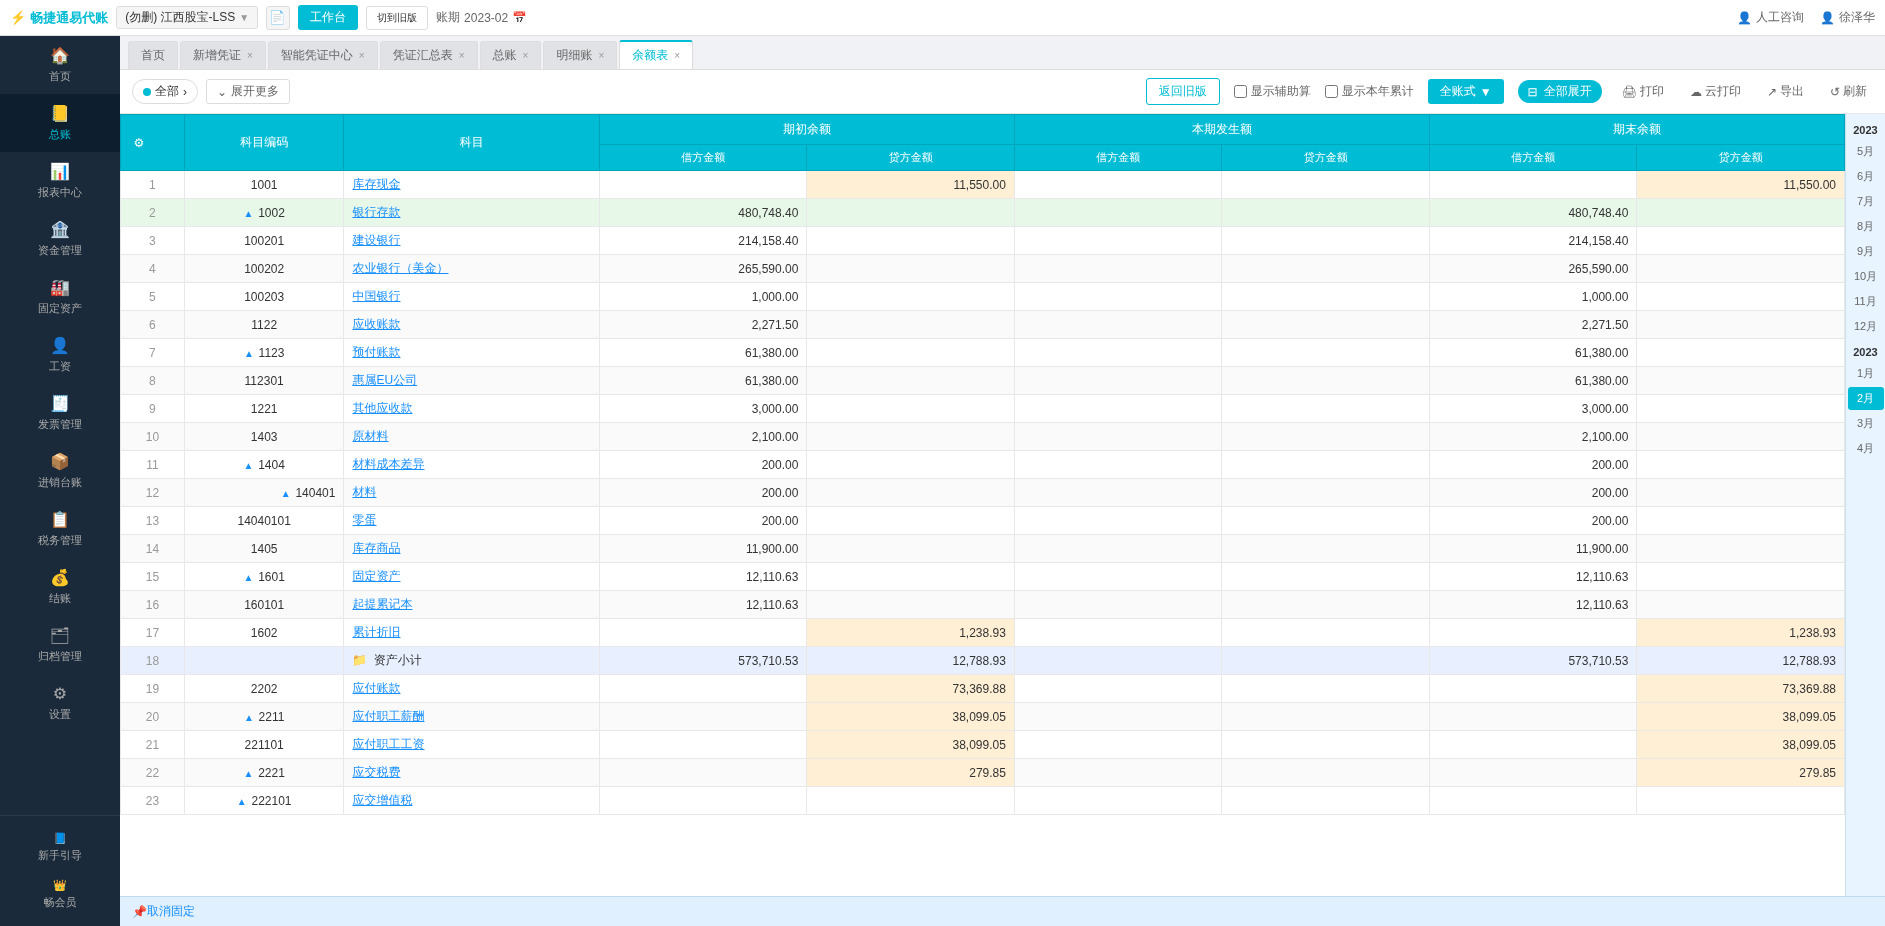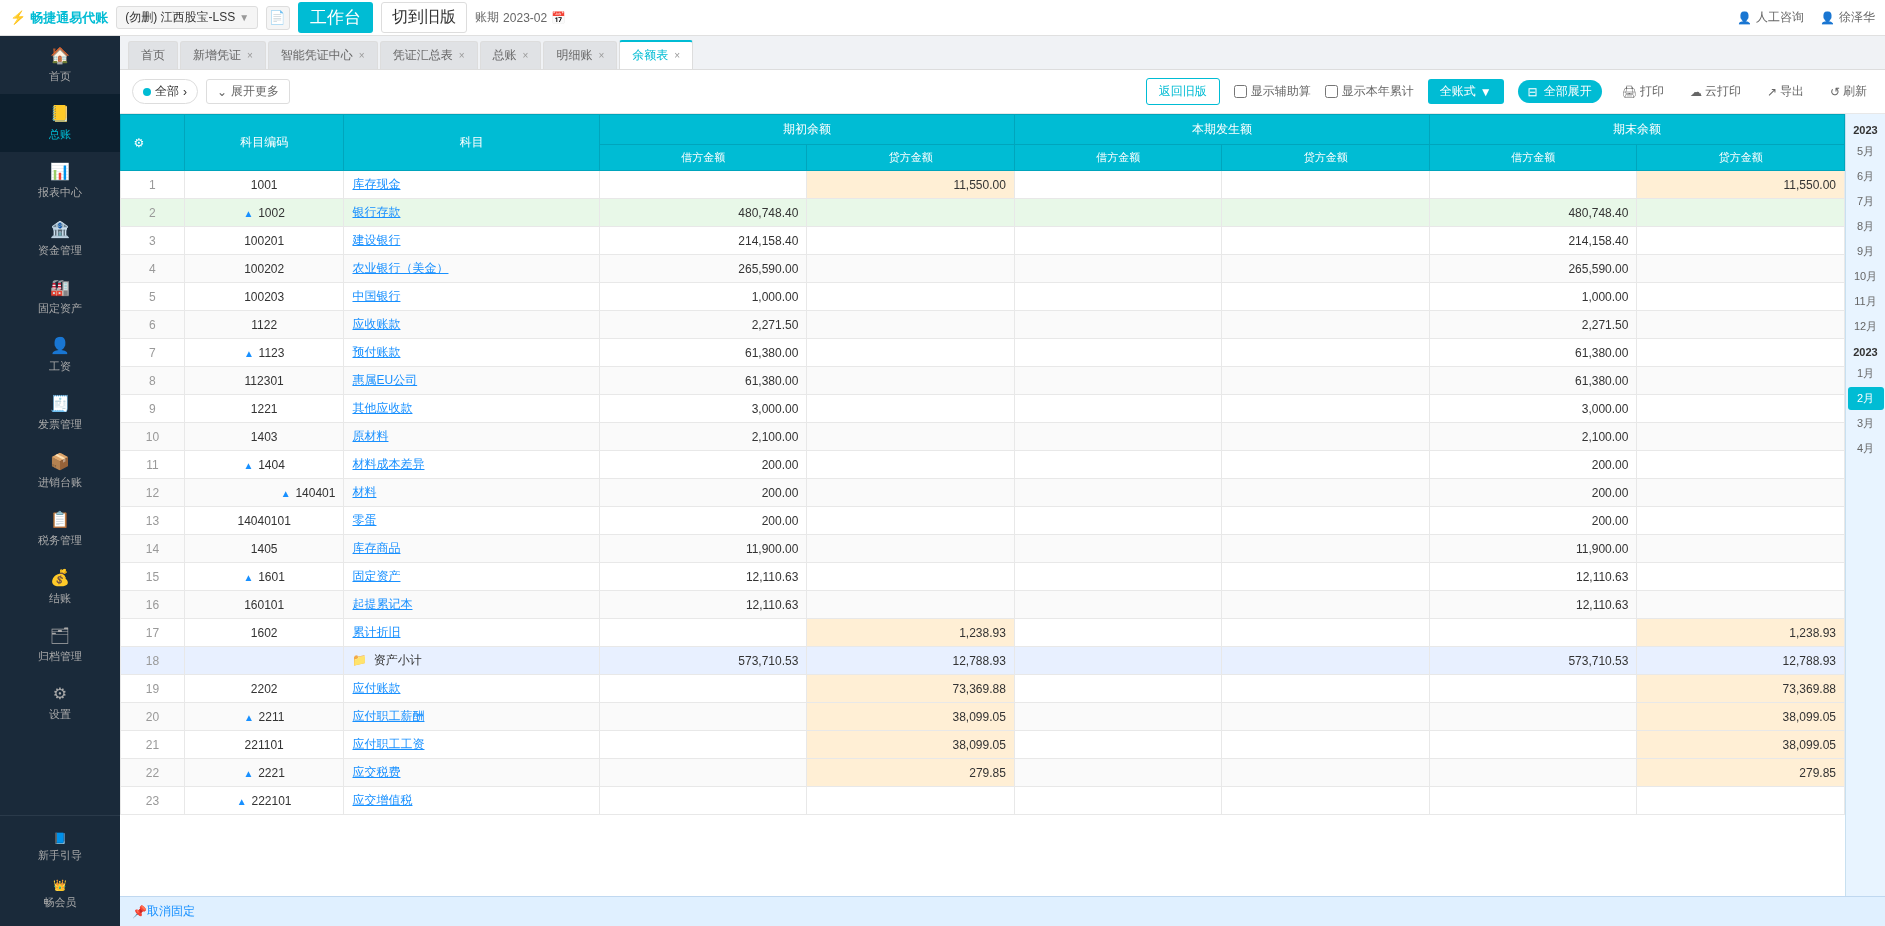--- a/index.html
+++ b/index.html
@@ -4,22 +4,22 @@
   <style>
     * { box-sizing: border-box; margin: 0; padding: 0; }
     body { font-family: 'Microsoft YaHei', Arial, sans-serif; font-size: 12px; background: #f0f2f5; color: #333; overflow: hidden; height: 926px; }
 
     
     .top-bar { height: 36px; background: #fff; display: flex; align-items: center; padding: 0 10px; border-bottom: 1px solid #e0e0e0; gap: 8px; }
     .app-logo { color: #00bcd4; font-weight: bold; font-size: 13px; display: flex; align-items: center; gap: 4px; }
     .company-selector { display: flex; align-items: center; gap: 4px; background: #f5f5f5; border: 1px solid #ddd; border-radius: 3px; padding: 2px 8px; cursor: pointer; font-size: 12px; }
     .company-selector .arrow { color: #999; font-size: 10px; }
     .doc-icon { width: 24px; height: 24px; background: #f5f5f5; border: 1px solid #ddd; border-radius: 3px; display: flex; align-items: center; justify-content: center; cursor: pointer; }
-    .workbench-btn { background: #00bcd4; color: #fff; border: none; border-radius: 3px; padding: 4px 12px; cursor: pointer; font-size: 17px; }
-    .switch-btn { background: #fff; color: #333; border: 1px solid #ddd; border-radius: 3px; padding: 4px 10px; cursor: pointer; font-size: 16px; }
+    .workbench-btn { background: #00bcd4; color: #fff; border: none; border-radius: 3px; padding: 4px 12px; cursor: pointer; font-size: 12px; }
+    .switch-btn { background: #fff; color: #333; border: 1px solid #ddd; border-radius: 3px; padding: 4px 10px; cursor: pointer; font-size: 10px; }
     .period-info { display: flex; align-items: center; gap: 4px; font-size: 12px; color: #666; }
     .top-right { margin-left: auto; display: flex; align-items: center; gap: 16px; font-size: 12px; color: #666; }
     .user-info { display: flex; align-items: center; gap: 4px; cursor: pointer; }
 
     
     .main-layout { display: flex; height: calc(926px - 36px); }
 
     
     .sidebar { width: 120px; background: #1a2a3a; color: #ccc; display: flex; flex-direction: column; height: 100%; }
     .sidebar-item { display: flex; flex-direction: column; align-items: center; padding: 10px 0; cursor: pointer; font-size: 11px; gap: 4px; color: #aaa; }

